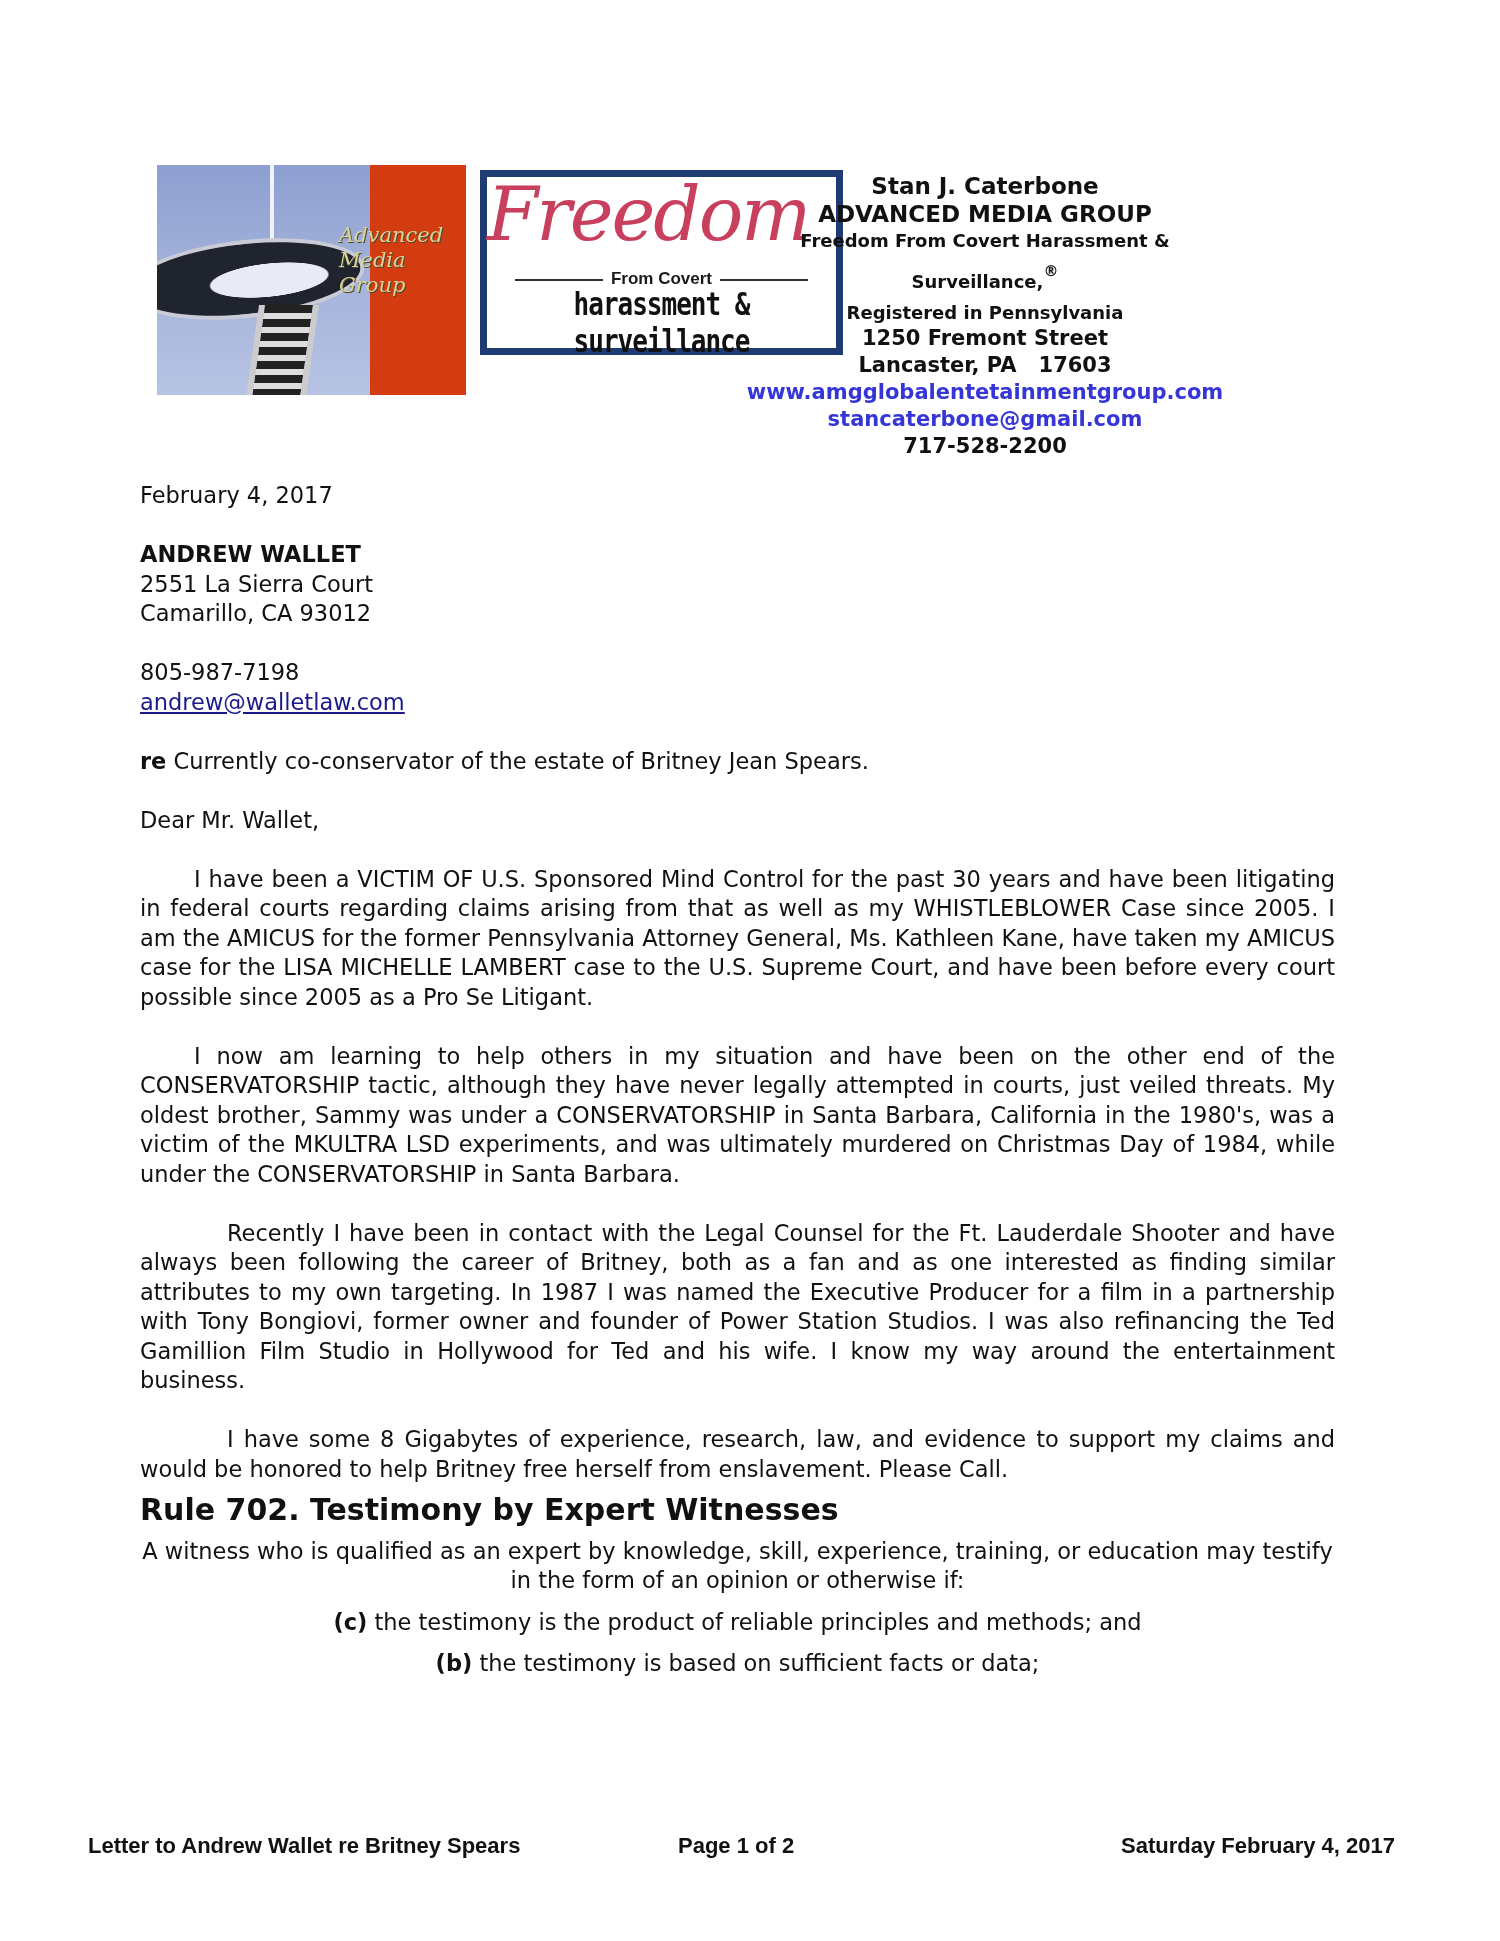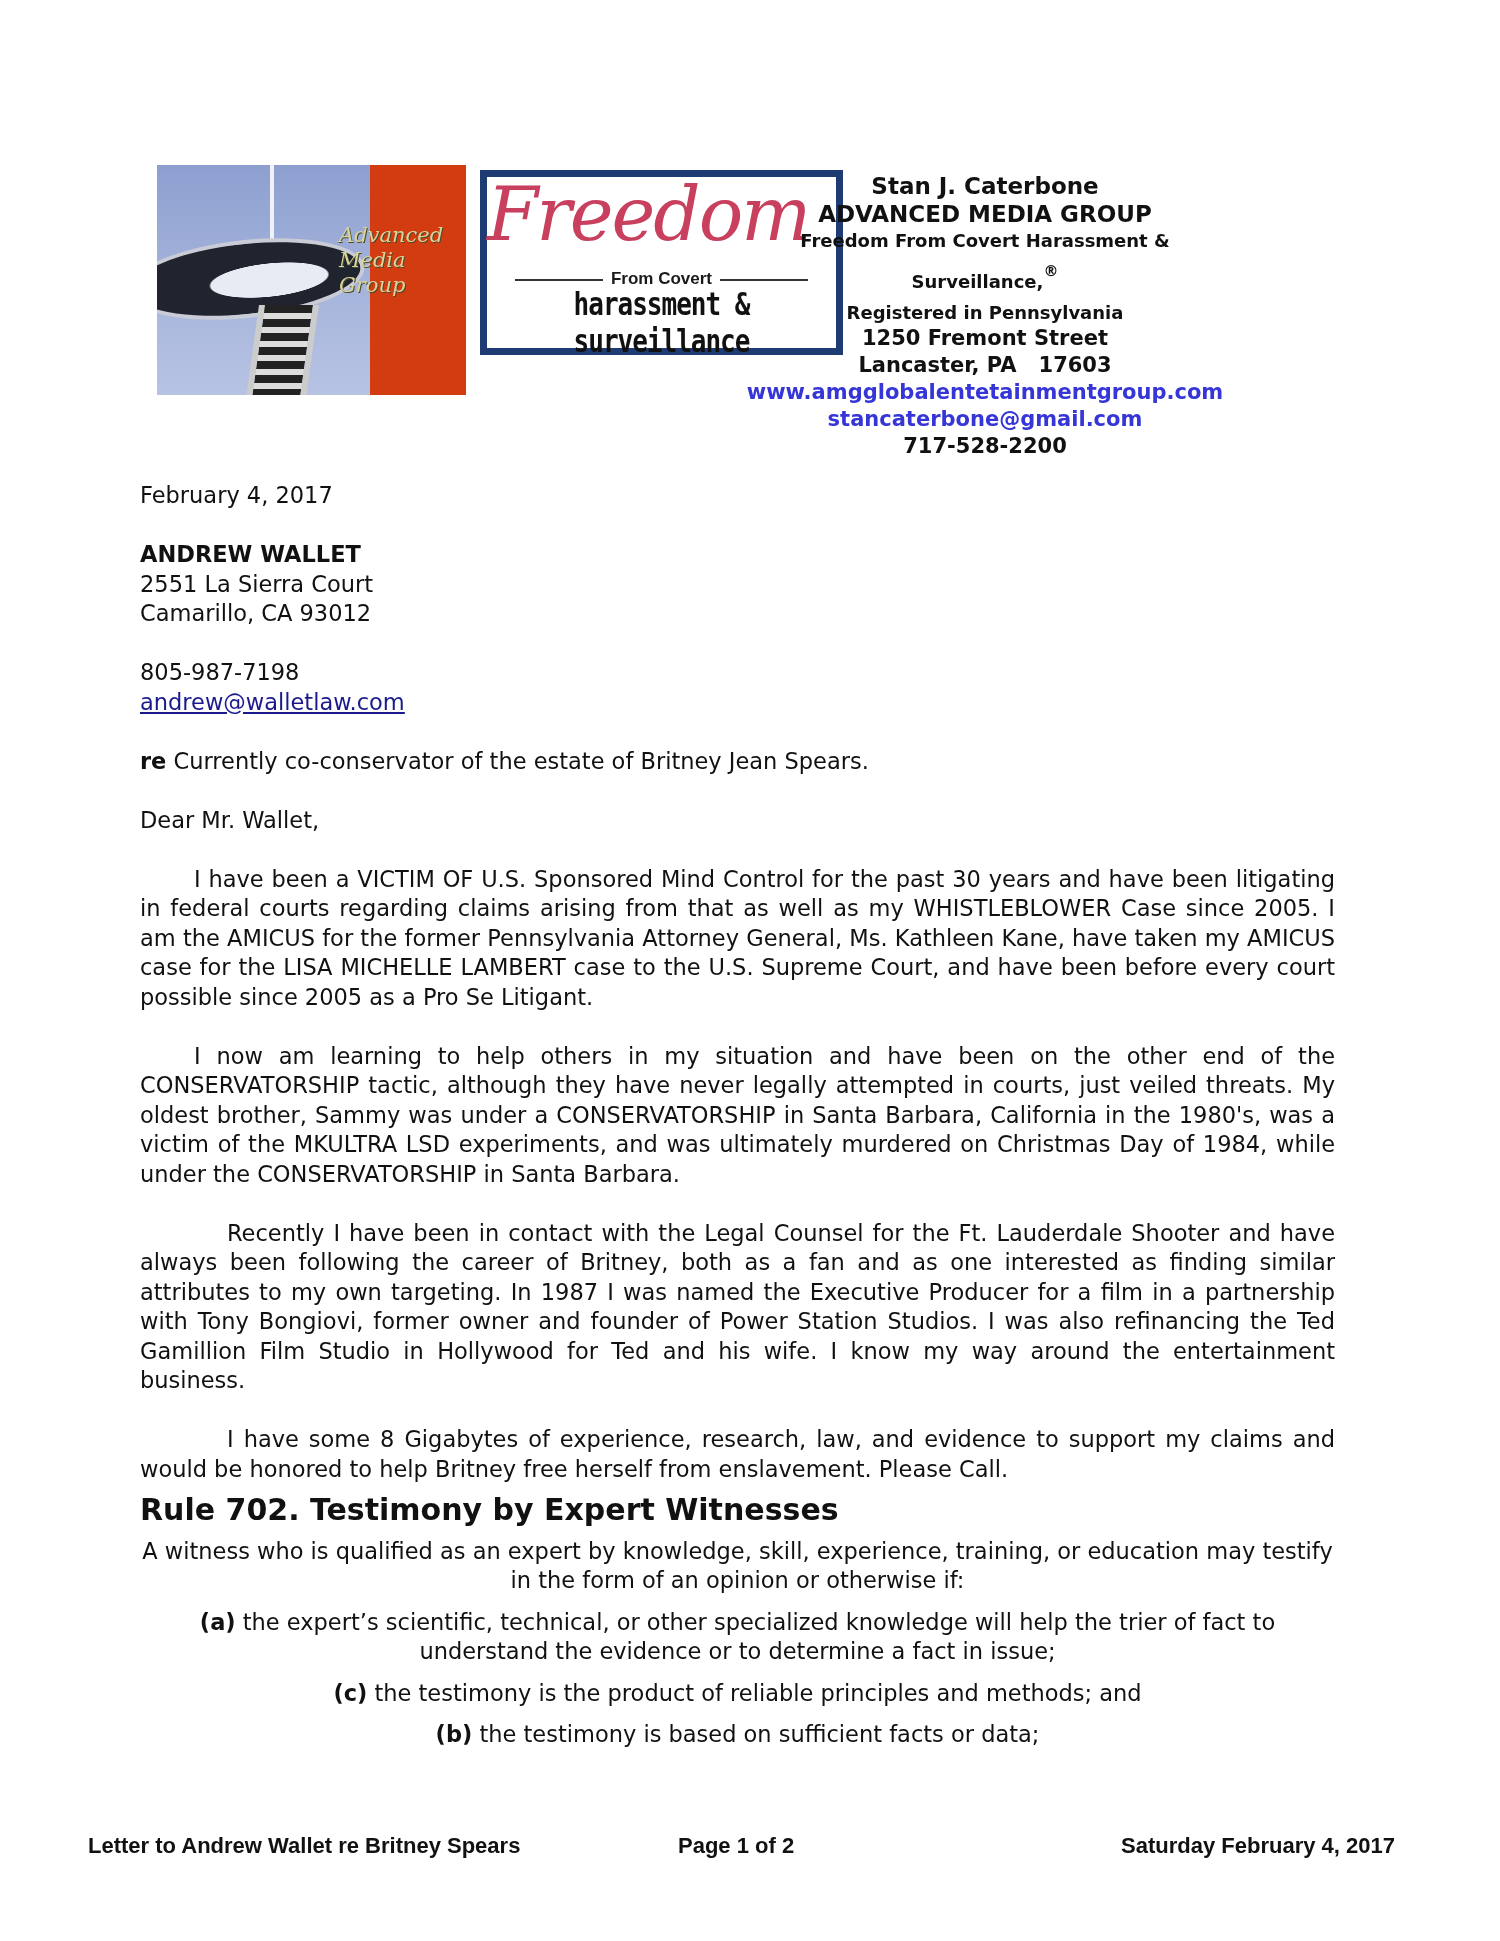--- a/index.html
+++ b/index.html
@@ -104,21 +104,20 @@
   <div class="gap1"></div>
   <p class="just ind1">I have been a VICTIM OF U.S. Sponsored Mind Control for the past 30 years and have been litigating in federal courts regarding claims arising from that as well as my WHISTLEBLOWER Case since 2005.  I am the AMICUS for the former Pennsylvania Attorney General, Ms. Kathleen Kane, have taken my AMICUS case for the LISA MICHELLE LAMBERT case to the U.S. Supreme Court, and have been before every court possible since 2005 as a Pro Se Litigant.</p>
   <div class="gap1"></div>
   <p class="just ind1">I now am learning to help others in my situation and have been on the other end of the CONSERVATORSHIP tactic, although they have never legally attempted in courts, just veiled threats.  My oldest brother, Sammy was under a CONSERVATORSHIP in Santa Barbara, California in the 1980's, was a victim of the MKULTRA LSD experiments, and was ultimately murdered on Christmas Day of 1984, while under the CONSERVATORSHIP in Santa Barbara.</p>
   <div class="gap1"></div>
   <p class="just ind2">Recently I have been in contact with the Legal Counsel for the Ft. Lauderdale Shooter and have always been following the career of Britney, both as a fan and as one interested as finding similar attributes to my own targeting.  In 1987 I was named the Executive Producer for a film in a partnership with Tony Bongiovi, former owner and founder of Power Station Studios.  I was also refinancing the Ted Gamillion Film Studio in Hollywood for Ted and his wife.  I know my way around the entertainment business.</p>
   <div class="gap1"></div>
   <p class="just ind2">I have some 8 Gigabytes of experience, research, law, and evidence to support my claims and would be honored to help Britney free herself from enslavement.  Please Call.</p>
   <p class="rule-h">Rule 702. Testimony by Expert Witnesses</p>
   <p class="rule-p">A witness who is qualified as an expert by knowledge, skill, experience, training, or education may testify in the form of an opinion or otherwise if:</p>
-  <p class="rule-p"><span class="bold">(a)</span><span> the expert’s scientific, technical, or other specialized knowledge will help the trier of fact to understand the evidence or to determine a fact in issue;</span></p>
   <p class="rule-p"><span class="bold">(c)</span><span> the testimony is the product of reliable principles and methods; and</span></p>
   <p class="rule-p"><span class="bold">(b)</span><span> the testimony is based on sufficient facts or data;</span></p>
 </div>
 
 <div id="footer" class="abs">
   <span style="left:0">Letter to Andrew Wallet re Britney Spears</span>
   <span style="left:590px">Page 1 of 2</span>
   <span style="right:0">Saturday February 4, 2017</span>
 </div>
 

